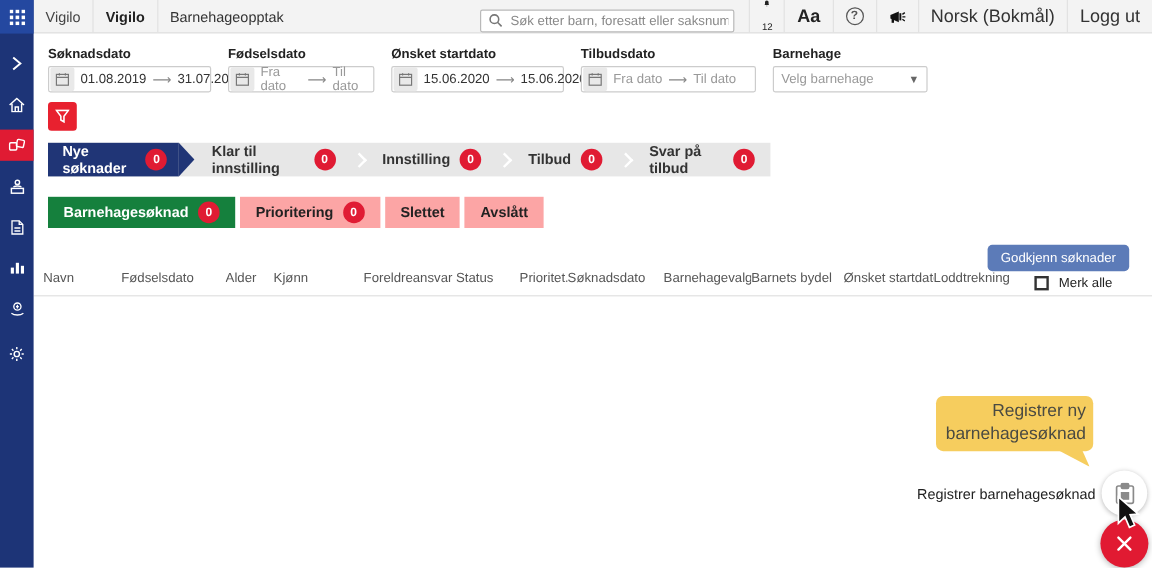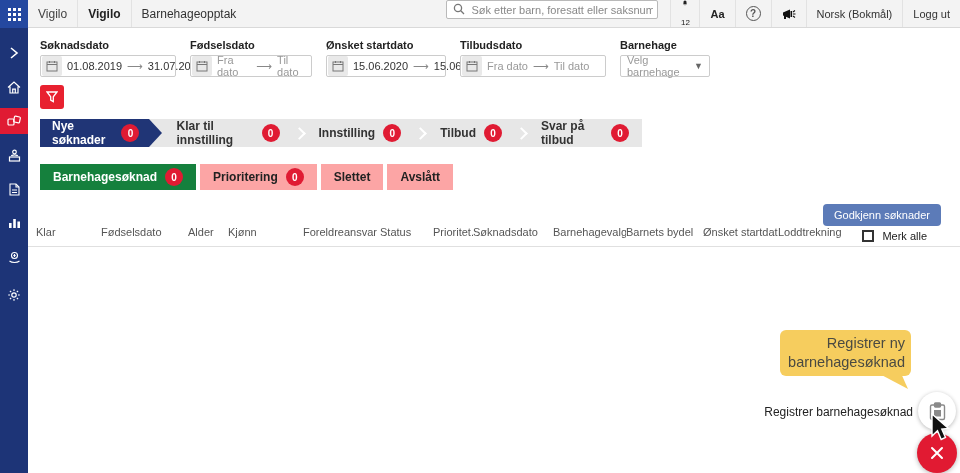--- a/index.html
+++ b/index.html
@@ -9,53 +9,53 @@
   
   .sidebar { position:absolute; left:0; top:0; bottom:0; width:28px; background:#1d3477;
     display:flex; flex-direction:column; align-items:center; z-index:5; }
   .apps-btn { width:28px; height:28px; background:#2448a0; display:flex; align-items:center; justify-content:center; }
   .side-item { width:28px; height:26px; display:flex; align-items:center; justify-content:center; color:#fff; }
   .side-item.active { background:#e01b33; }
   .gap-s { margin-top:8px; } .gap-m { margin-top:12px; }
 
   
   .topbar { position:absolute; left:28px; right:0; top:0; height:28px; background:#f3f3f3;
-    border-bottom:1px solid #d9d9d9; display:flex; align-items:flex-start; font-size:12px; color:#333; }
+    border-bottom:1px solid #d9d9d9; display:flex; align-items:flex-end; font-size:12px; color:#333; }
   .tb-item { display:flex; align-items:center; height:100%; padding:0 10px; white-space:nowrap; }
   .tb-div { width:1px; height:100%; background:#e2e2e2; }
   .brand { color:#444; }
   .bold { font-weight:bold; color:#222; }
   .search-wrap { position:relative; margin-left:auto; margin-right:12px; }
   .search-input { width:212px; height:19px; border:1px solid #b9b9b9; border-radius:2px; background:#fff;
     font-family:"Liberation Sans",sans-serif; font-size:11px; padding:0 4px 0 24px; color:#444; outline:none; }
   .search-input::placeholder { color:#888; }
   .search-icon { position:absolute; left:7px; top:3px; }
   .bell-cell { display:flex; flex-direction:column; align-items:center; justify-content:center; line-height:1; padding:0 8px; height:100%; }
   .bell-count { font-size:8px; color:#222; margin-top:13px; }
   .help-circle { width:15px; height:15px; border:1.3px solid #555; border-radius:50%; font-size:10px; color:#555;
     display:flex; align-items:center; justify-content:center; font-weight:bold; }
-  .tb-right { font-size:11px; }
+  .tb-right { font-size:15px; }
 
   
   .content { position:absolute; left:28px; top:28px; right:0; bottom:0; background:#fff; }
 
   
   .filters { display:flex; gap:14px; margin:11px 0 0 12px; }
   .f-label { font-size:11px; font-weight:bold; color:#222; margin-bottom:4px; }
   .f-box { height:22px; border:1px solid #ccc; border-radius:2px; background:#fff;
     display:flex; align-items:center; font-size:11px; color:#333; padding-right:4px; }
   .cal { width:20px; height:20px; margin:0 5px 0 1px; background:#e9e9e9; border-radius:2px;
     display:flex; align-items:center; justify-content:center; flex:0 0 auto; }
   .f-arrow { color:#888; margin:0 5px; font-size:11px; }
   .ph { color:#999; }
   .f-clear { color:#888; margin-left:6px; font-size:11px; cursor:pointer; }
-  .f-select { width:90px; height:22px; border:1px solid #ccc; border-radius:2px; background:#fff;
+  .f-select { width:129px; height:22px; border:1px solid #ccc; border-radius:2px; background:#fff;
     display:flex; align-items:center; justify-content:space-between; font-size:11px; color:#999; padding:0 6px; }
   .caret { color:#666; font-size:9px; }
-  .w1{width:136px;} .w2{width:122px;} .w3{width:120px;} .w4{width:146px;}
+  .w1{width:136px;} .w2{width:122px;} .w3{width:144px;} .w4{width:146px;}
 
   .filter-btn { margin:8px 0 0 12px; width:24px; height:24px; background:#e8212f; border:none;
     border-radius:3px; display:flex; align-items:center; justify-content:center; cursor:pointer; }
 
   
   .steps { margin:10px 0 0 12px; width:602px; height:28px; background:#e7e7e7; display:flex; align-items:center; }
   .step { display:flex; align-items:center; gap:8px; font-size:12px; font-weight:bold; color:#333; padding:0 13px; height:28px; }
   .step.active { background:#203576; color:#fff; position:relative; margin-right:14px; padding:0 10px 0 12px; }
   .step.active::after { content:''; position:absolute; left:100%; top:0;
     border-top:14px solid transparent; border-bottom:14px solid transparent; border-left:13px solid #203576; }
@@ -355,21 +355,21 @@
     </div>
   </div>
 
   <div class="table-area">
     <button class="approve-btn">Godkjenn søknader</button>
     <div class="select-all">
       <span class="checkbox"></span>
       <span>Merk alle</span>
     </div>
     <div class="thead">
-      <span class="th" style="width:65px">Klar</span>
+      <span class="th" style="width:65px">Navn</span>
       <span class="th" style="width:87px">Fødselsdato</span>
       <span class="th" style="width:40px">Alder</span>
       <span class="th" style="width:75px">Kjønn</span>
       <span class="th" style="width:77px">Foreldreansvar</span>
       <span class="th" style="width:53px">Status</span>
       <span class="th" style="width:40px">Prioritet...</span>
       <span class="th" style="width:80px">Søknadsdato</span>
       <span class="th" style="width:73px">Barnehagevalg</span>
       <span class="th" style="width:77px">Barnets bydel</span>
       <span class="th" style="width:75px">Ønsket startdato</span>

